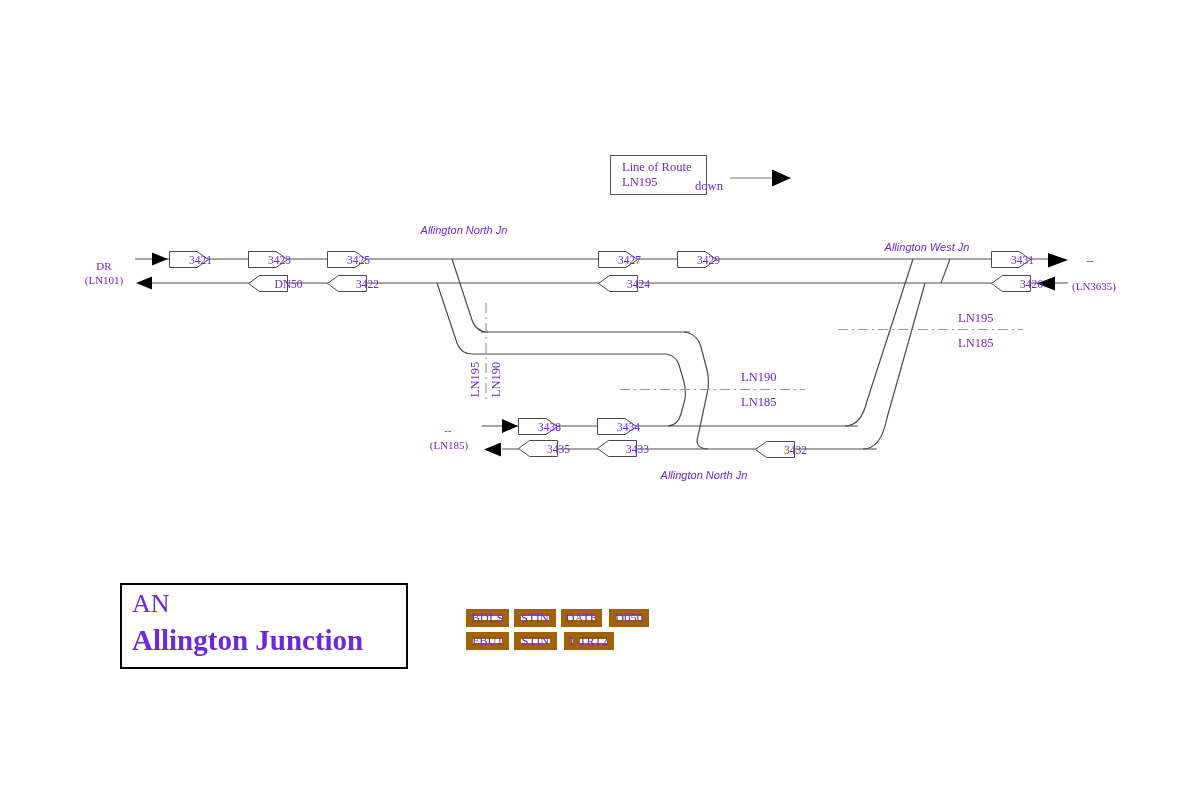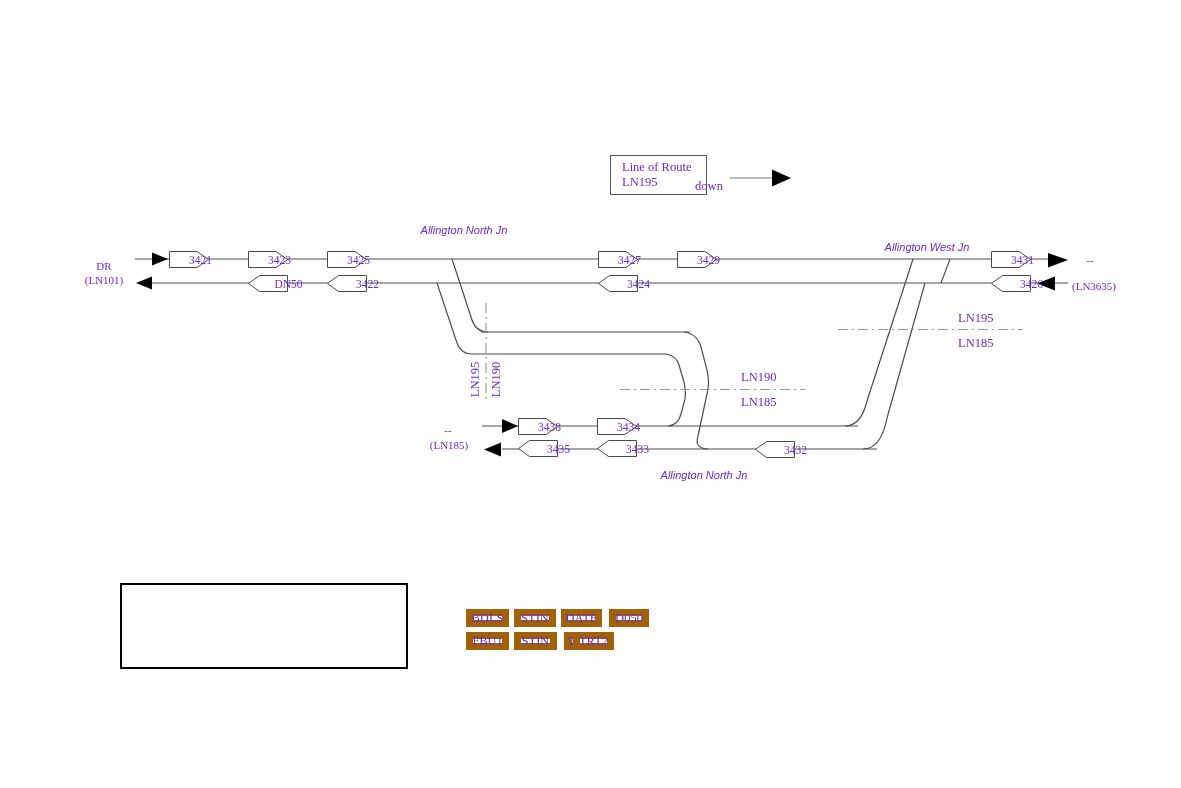--- a/index.html
+++ b/index.html
@@ -188,20 +188,22 @@
     <span class="sig-label pl">3433</span>
   </div>
   <div class="sig" style="left:755px;top:441px;">
     <svg width="40" height="17" viewBox="0 0 40 17">
         <polygon points="39.5,0.5 11.5,0.5 0.5,8.5 11.5,16.5 39.5,16.5"></polygon>
       </svg>
     <span class="sig-label pl">3432</span>
   </div>
 
   <div id="title-box">
+    <div id="title-code">AN</div>
+    <div id="title-name">Allington Junction</div>
   </div>
 
   <div class="btn" style="left:466px;top:609px;width:43px;">BDLS</div>
   <div class="btn" style="left:514px;top:609px;width:42px;">STIN</div>
   <div class="btn" style="left:561px;top:609px;width:41px;">DATE</div>
   <div class="btn" style="left:609px;top:609px;width:40px;">D050</div>
   <div class="btn" style="left:466px;top:632px;width:43px;">FBU1</div>
   <div class="btn" style="left:514px;top:632px;width:43px;">STIN</div>
   <div class="btn" style="left:564px;top:632px;width:42px;">TRAD</div>
   <div class="btn" style="left:573px;top:632px;width:41px;">TRT2</div>

